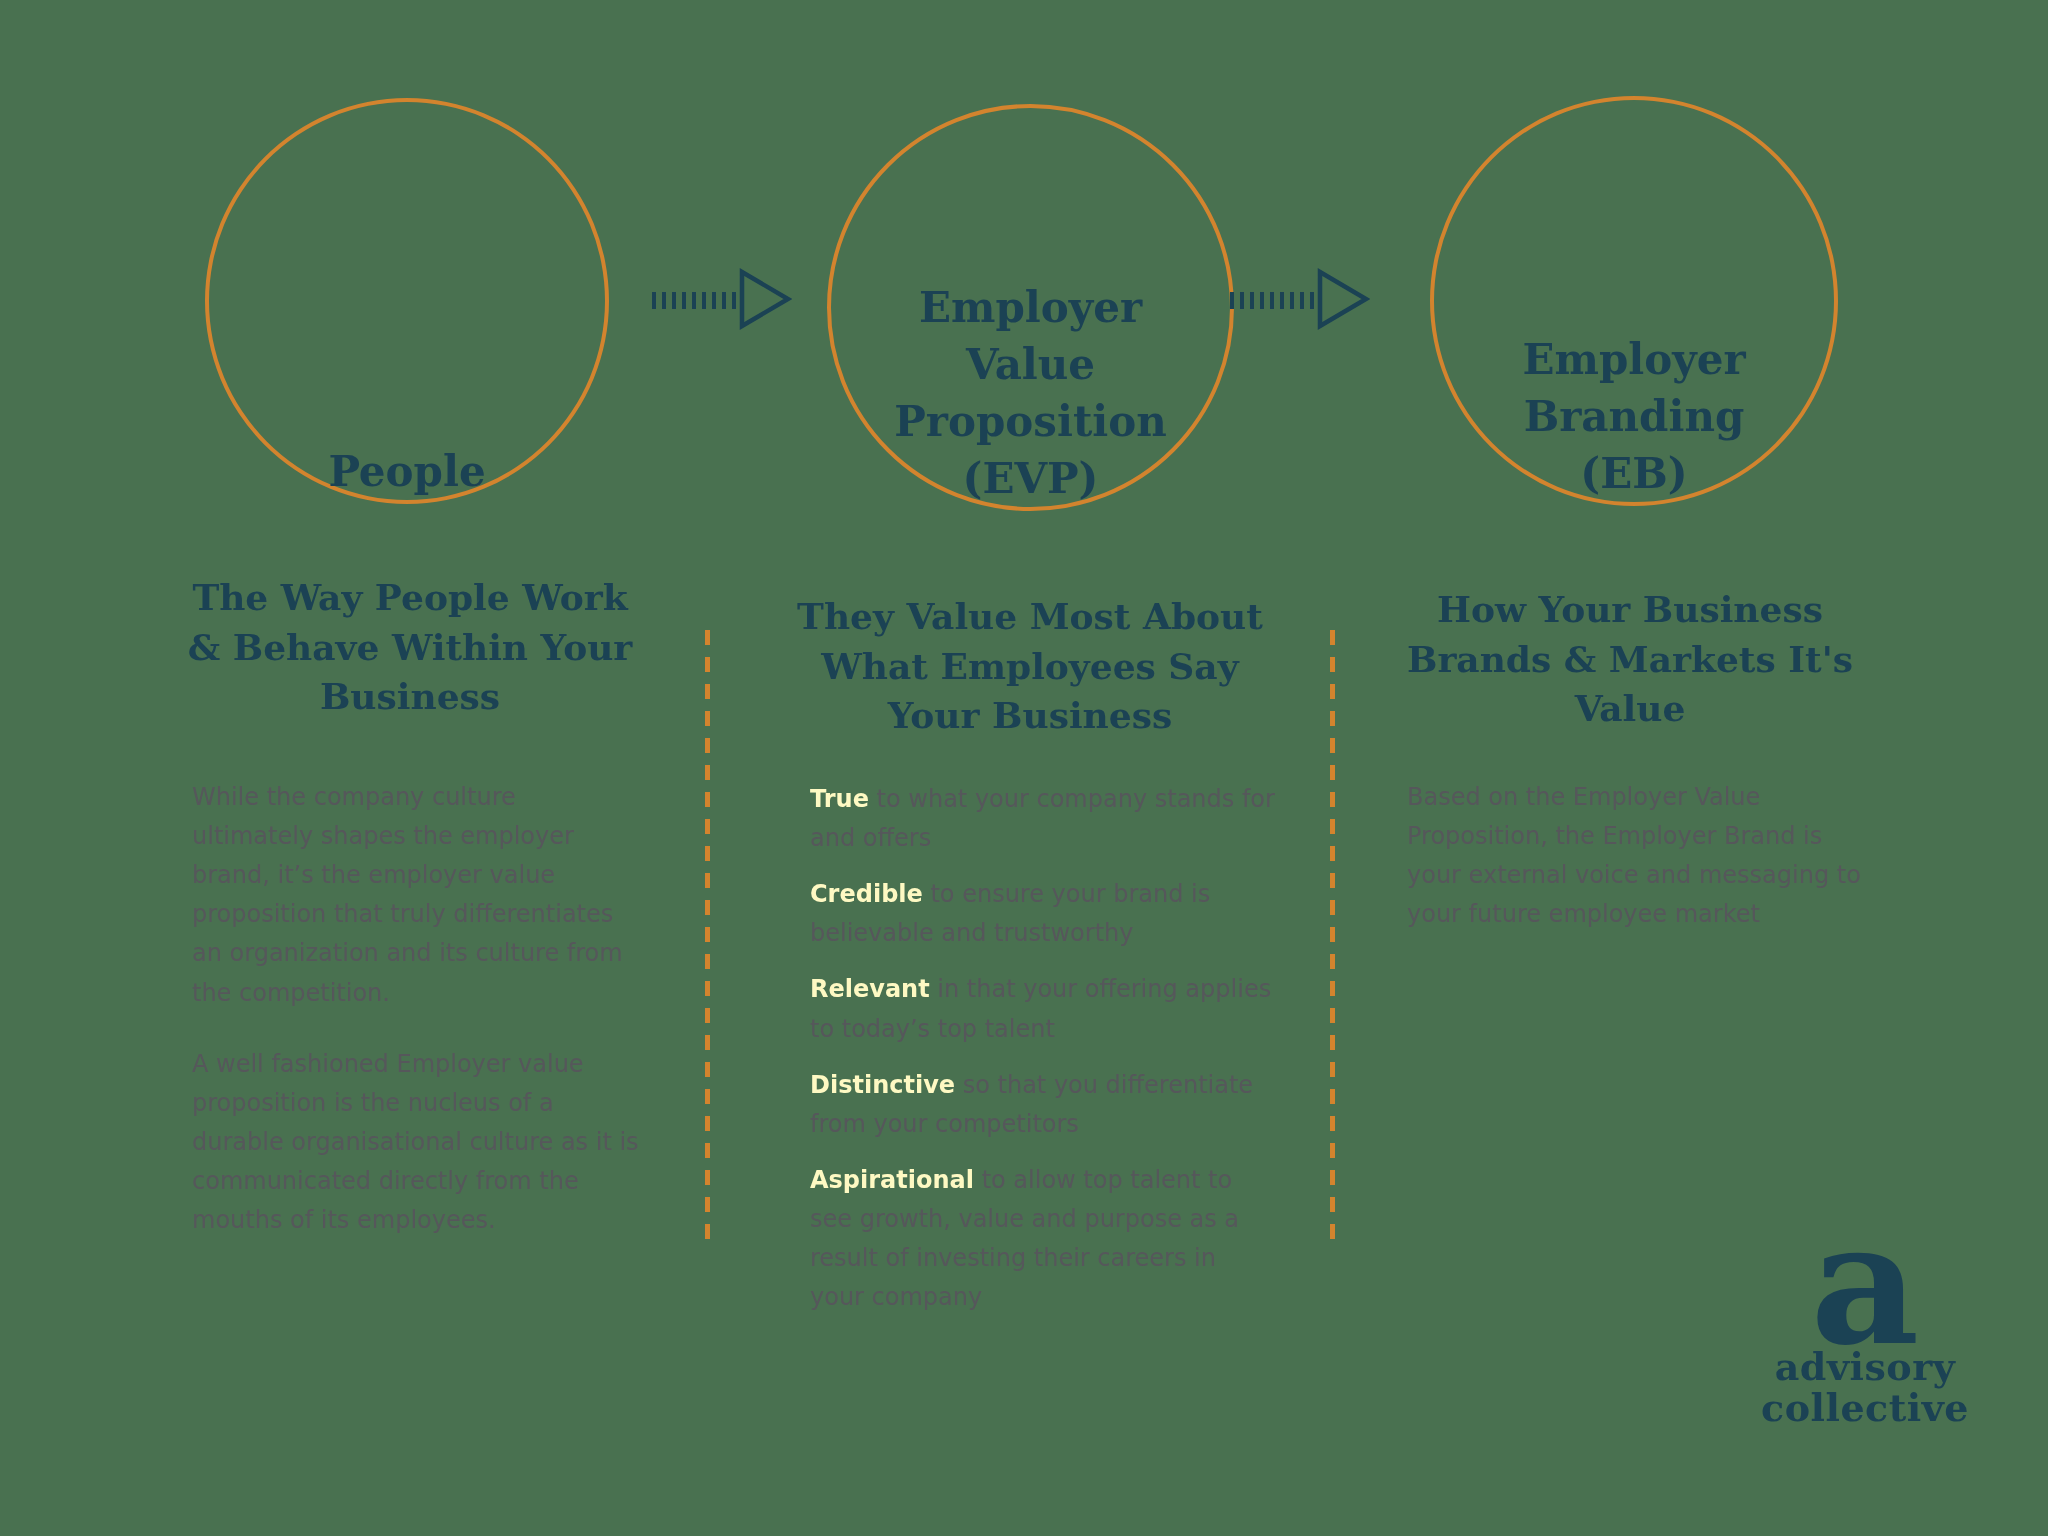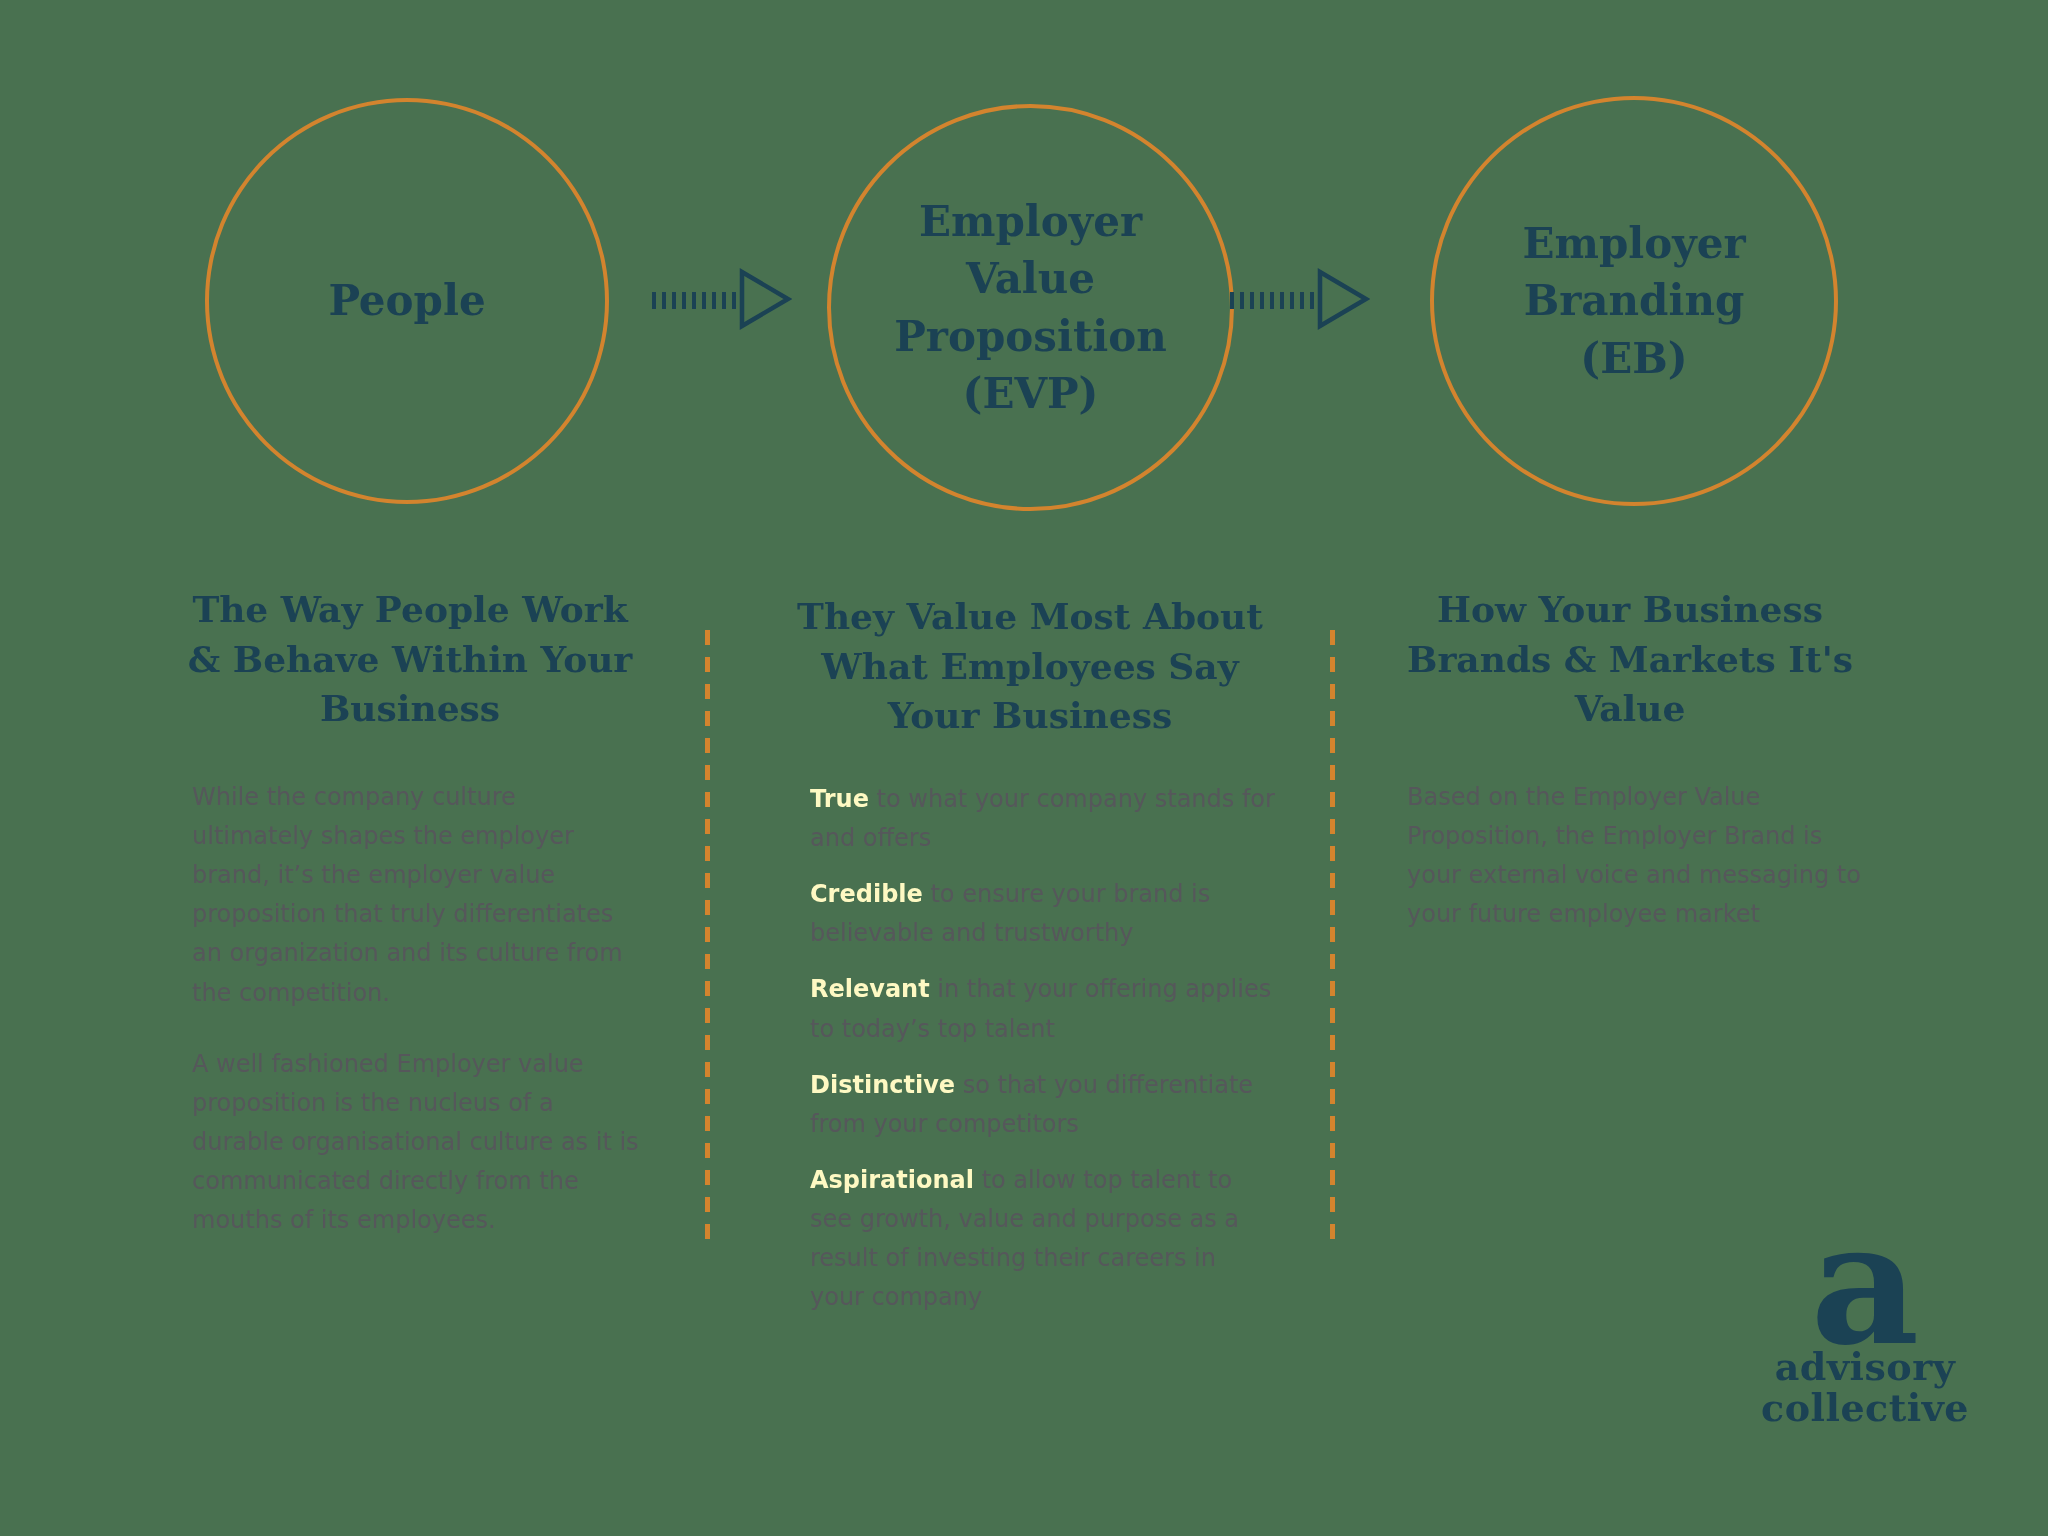--- a/index.html
+++ b/index.html
@@ -10,21 +10,21 @@
     position: relative;
     overflow: hidden;
   }
   .canvas { position: absolute; inset: 0; }
 
   
   .circle {
     position: absolute;
     border: 4px solid #d3842e;
     border-radius: 50%;
-    display: flex; align-items: center; justify-content: center;
+    display: flex; align-items: flex-end; justify-content: center;
     text-align: center;
   }
   .circle-label {
     font-family: "DejaVu Serif", serif;
     font-weight: bold;
     font-size: 42px;
     line-height: 1.36;
     color: #1b4254;
   }
   .c1 { left: 205px; top: 98px;  width: 396px; height: 398px; }
@@ -54,21 +54,21 @@
   .col-heading {
     position: absolute;
     width: 520px;
     text-align: center;
     font-family: "DejaVu Serif", serif;
     font-weight: bold;
     font-size: 36px;
     line-height: 1.38;
     color: #1b4254;
   }
-  .h1col { left: 150px; top: 585px; }
+  .h1col { left: 150px; top: 573px; }
   .h2col { left: 770px; top: 592px; }
   .h3col { left: 1370px; top: 585px; }
 
   
   .col-body {
     position: absolute;
     font-size: 24px;
     line-height: 1.63;
     color: #56575b;
   }

